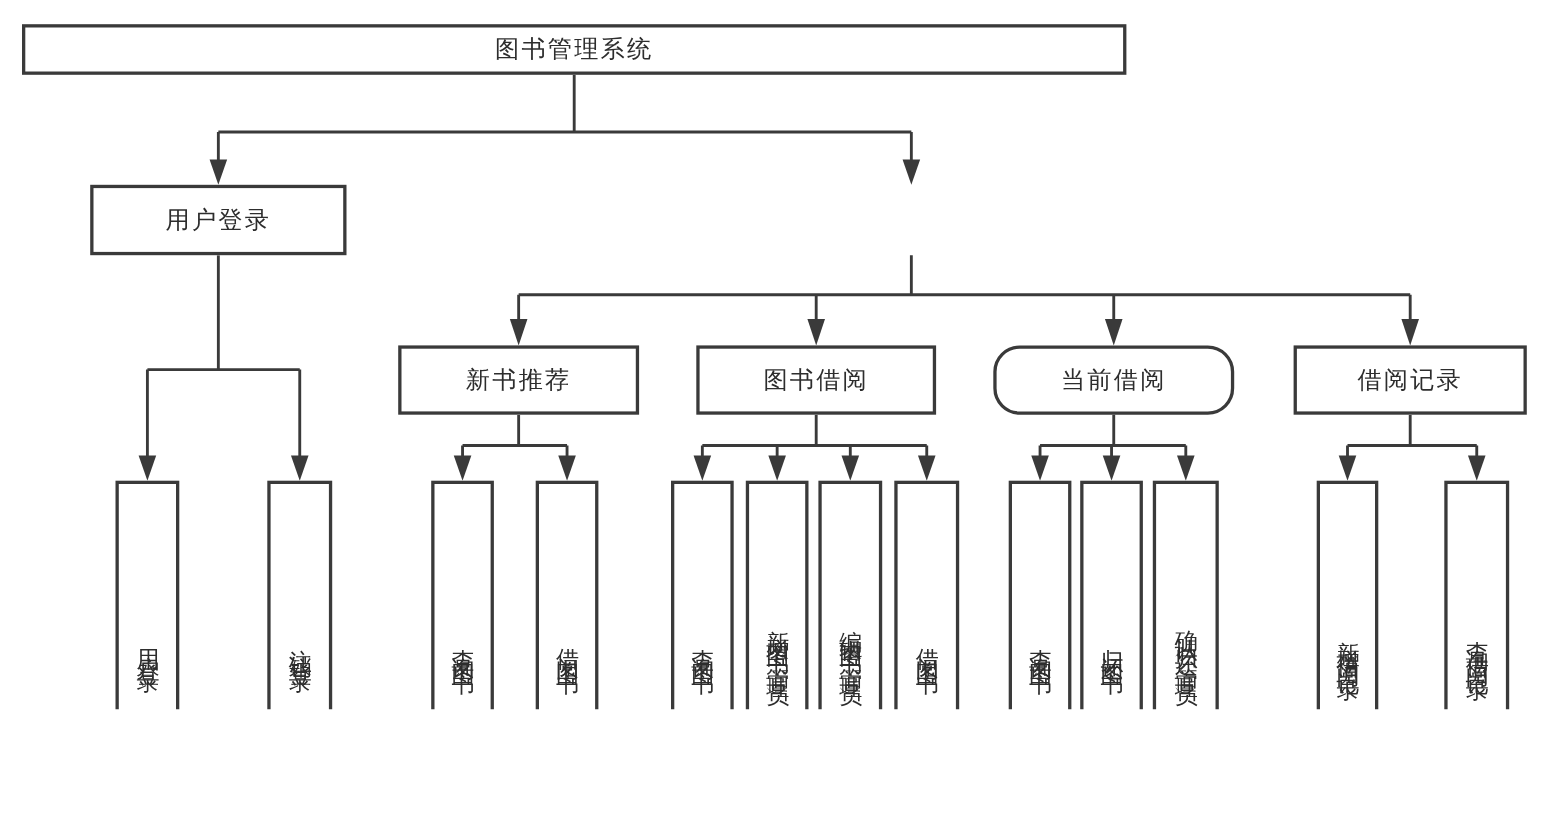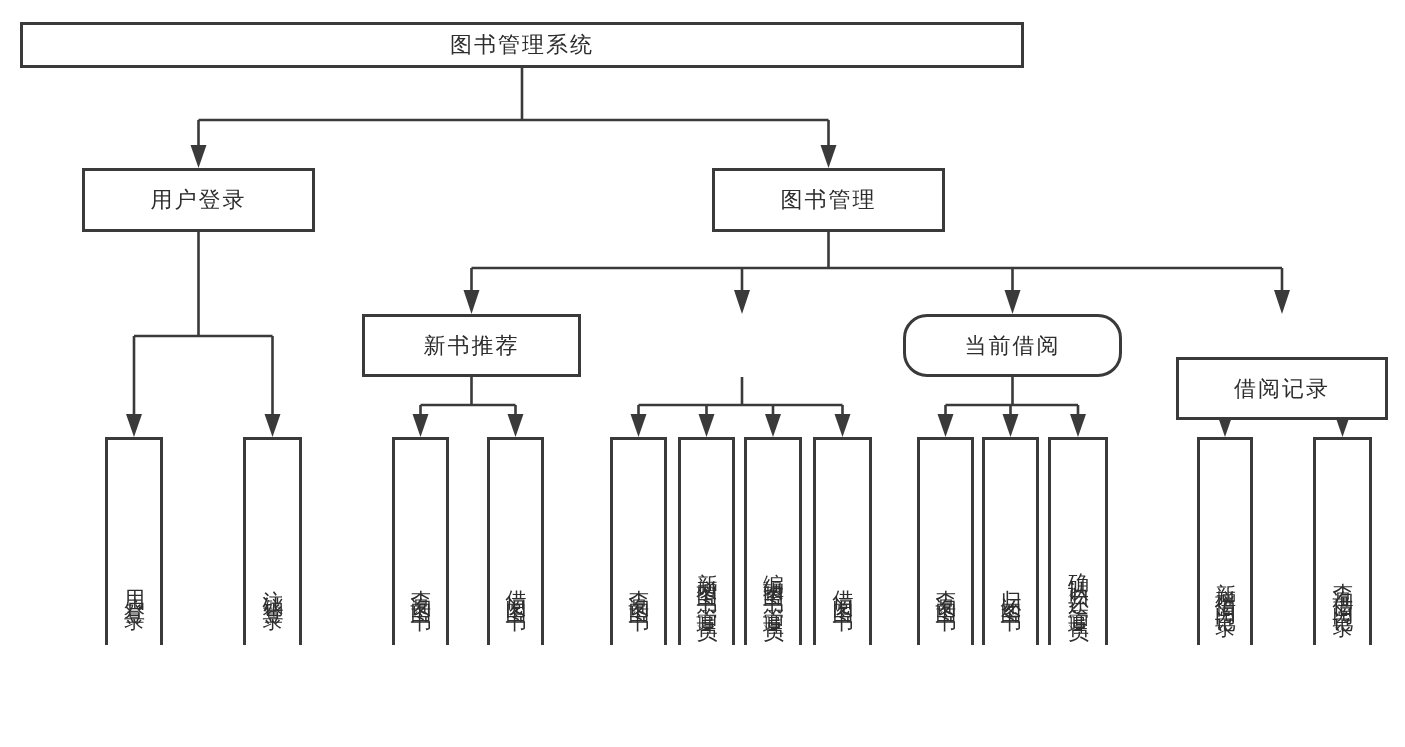--- a/index.html
+++ b/index.html
@@ -121,31 +121,31 @@
     </g>
   </svg>
 
   <div class="box" style="left:20px; top:22px; width:1004px; height:46px;">
     <span class="hlabel">图书管理系统</span>
   </div>
 
   <div class="box" style="left:82px; top:168px; width:233px; height:64px;">
     <span class="hlabel">用户登录</span>
   </div>
-  <div class="box" style="left:712px; top:168px; width:233px; height:64px;">
-    <span class="hlabel">图书管理</span>
-  </div>
 
   <div class="box" style="left:362px; top:314px; width:219px; height:63px;">
     <span class="hlabel">新书推荐</span>
   </div>
+  <div class="box" style="left:633px; top:314px; width:218px; height:63px;">
+    <span class="hlabel">图书借阅</span>
+  </div>
   <div class="box" style="left:903px; top:314px; width:219px; height:63px;border-radius:24px;">
     <span class="hlabel">当前借阅</span>
   </div>
-  <div class="box" style="left:1176px; top:314px; width:212px; height:63px;margin-top:43px;">
+  <div class="box" style="left:1176px; top:314px; width:212px; height:63px;">
     <span class="hlabel">借阅记录</span>
   </div>
 
   <div class="box" style="left:105px; top:437px; width:58px; height:300px;">
     <span class="vlabel">用户登录</span>
   </div>
   <div class="box" style="left:243px; top:437px; width:59px; height:300px;">
     <span class="vlabel">注销登录</span>
   </div>
 

